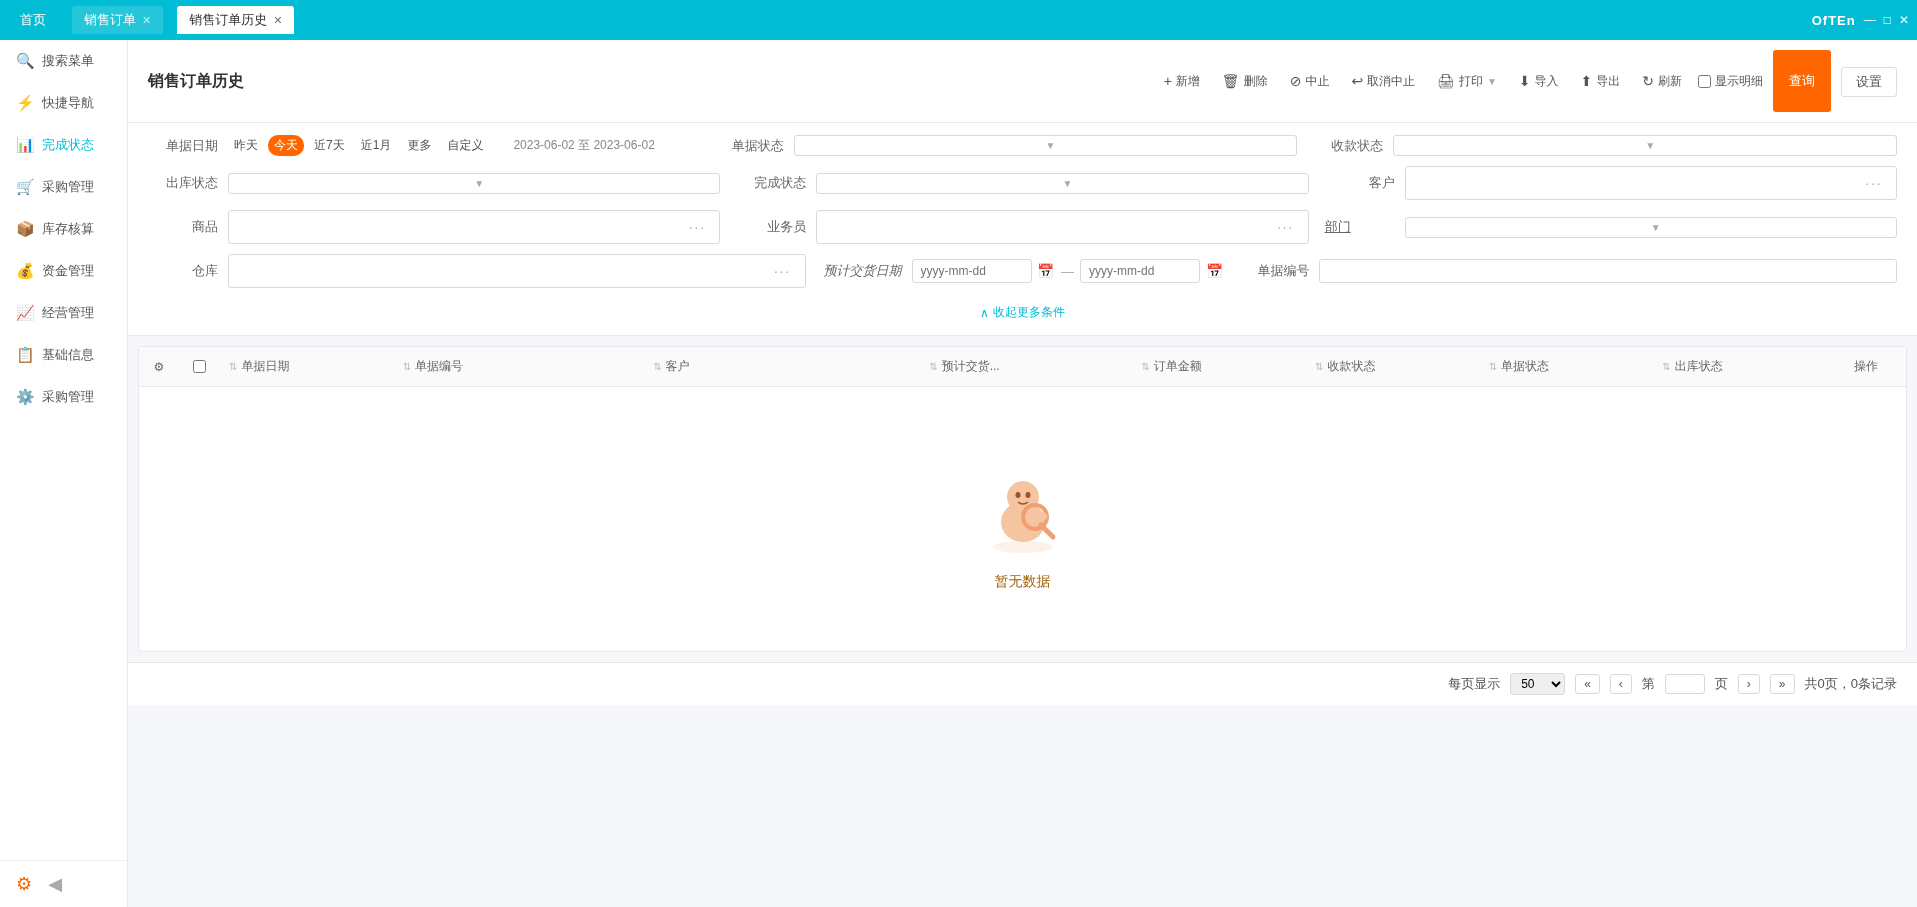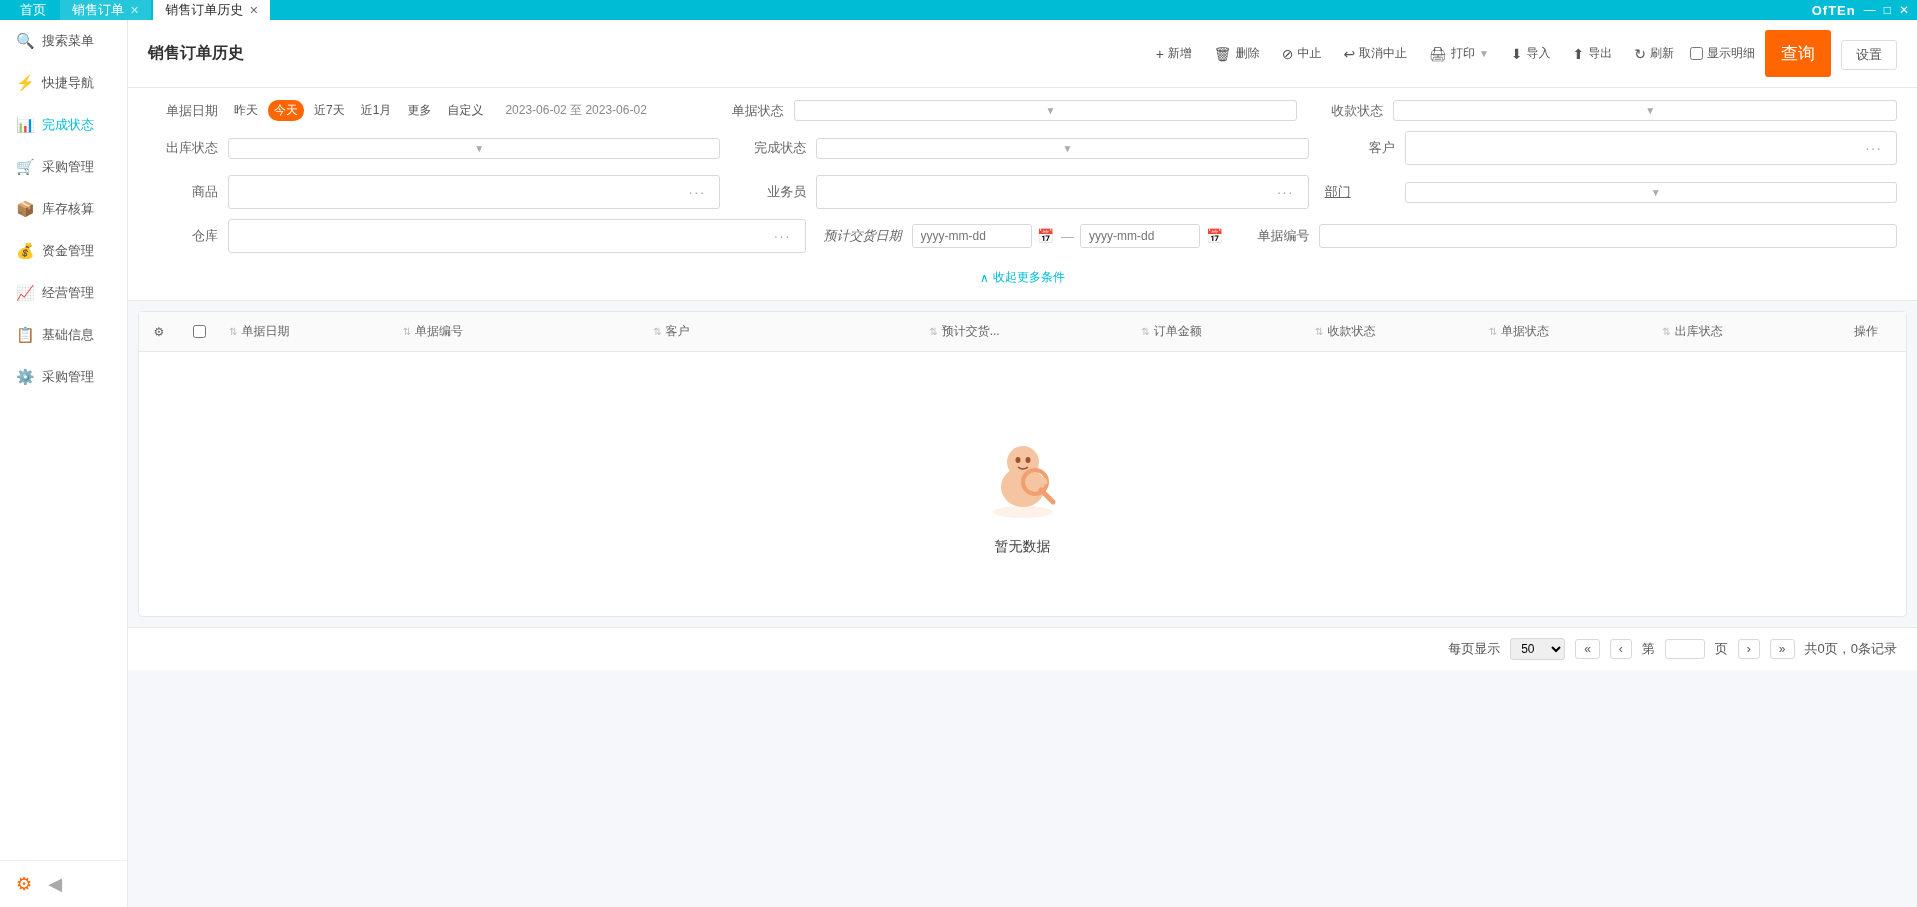--- a/index.html
+++ b/index.html
@@ -1,19 +1,19 @@
 <!DOCTYPE html>
 <html><head>
   <meta charset="utf-8">
   <style>
     * { box-sizing: border-box; margin: 0; padding: 0; }
     body { font-family: 'Microsoft YaHei', Arial, sans-serif; font-size: 13px; background: #f5f5f5; color: #333; display: flex; flex-direction: column; height: 100vh; overflow: hidden; }
 
     
-    .top-bar { background: #00bcd4; height: 20px; display: flex; align-items: center; padding: 0 8px; gap: 2px; flex-shrink: 0; }
+    .top-bar { background: #00bcd4; height: 40px; display: flex; align-items: center; padding: 0 8px; gap: 14px; flex-shrink: 0; }
     .top-bar-tab { background: rgba(255,255,255,0.15); color: #fff; padding: 4px 12px; border-radius: 3px 3px 0 0; font-size: 13px; display: flex; align-items: center; gap: 6px; cursor: pointer; height: 28px; }
     .top-bar-tab.home { background: transparent; }
     .top-bar-tab.active { background: #fff; color: #333; }
     .top-bar-tab .close-x { font-size: 11px; color: inherit; cursor: pointer; opacity: 0.7; }
     .top-bar-right { margin-left: auto; display: flex; align-items: center; gap: 8px; color: #fff; font-size: 12px; }
     .brand-text { font-size: 13px; font-weight: bold; letter-spacing: 1px; }
 
     
     .main-layout { display: flex; flex: 1; overflow: hidden; }
 
@@ -26,30 +26,30 @@
 
     
     .content { flex: 1; overflow-y: auto; background: #f5f7fa; padding: 0; }
 
     
     .page-header { background: #fff; padding: 10px 20px; display: flex; align-items: center; justify-content: space-between; border-bottom: 1px solid #e8e8e8; }
     .page-title { font-size: 16px; font-weight: bold; color: #333; }
     .toolbar { display: flex; align-items: center; gap: 10px; }
     .toolbar-btn { display: flex; align-items: center; gap: 4px; font-size: 12px; color: #555; cursor: pointer; padding: 4px 6px; border-radius: 3px; }
     .toolbar-btn .icon { font-size: 14px; }
-    .btn-query { background: #ff6600; color: #fff; border: none; padding: 12px 16px; border-radius: 3px; cursor: pointer; font-size: 17px; }
+    .btn-query { background: #ff6600; color: #fff; border: none; padding: 22px 16px; border-radius: 3px; cursor: pointer; font-size: 13px; }
     .btn-settings { background: #fff; color: #555; border: 1px solid #ddd; padding: 5px 14px; border-radius: 3px; cursor: pointer; font-size: 13px; margin-top: 2px; }
     .display-toggle { display: flex; align-items: center; gap: 4px; font-size: 12px; color: #555; }
     .checkbox-small { width: 13px; height: 13px; }
 
     
     .filter-area { background: #fff; margin: 0; padding: 12px 20px; border-bottom: 1px solid #e8e8e8; }
     .filter-row { display: flex; align-items: center; gap: 0; margin-bottom: 10px; }
     .filter-label { color: #666; font-size: 13px; width: 80px; text-align: right; padding-right: 10px; flex-shrink: 0; }
-    .filter-value { flex: 1; display: flex; align-items: center; gap: 12px; }
+    .filter-value { flex: 1; display: flex; align-items: center; gap: 20px; }
     .date-tags { display: flex; align-items: center; gap: 4px; }
     .date-tag { font-size: 12px; color: #555; cursor: pointer; padding: 2px 6px; border-radius: 3px; }
     .date-tag.active { background: #ff6600; color: #fff; border-radius: 10px; }
     .date-range { font-size: 12px; color: #888; margin-left: 4px; }
     .filter-select { display: flex; align-items: center; border: 1px solid #d9d9d9; border-radius: 3px; padding: 4px 8px; min-width: 180px; cursor: pointer; background: #fff; }
     .filter-select span { flex: 1; color: #bbb; font-size: 12px; }
     .filter-select .arrow { color: #aaa; font-size: 10px; }
     .filter-dots { color: #aaa; cursor: pointer; padding: 4px 6px; font-size: 16px; letter-spacing: 1px; }
     .filter-input { border: 1px solid #d9d9d9; border-radius: 3px; padding: 4px 8px; font-size: 12px; min-width: 160px; color: #333; }
     .date-input-group { display: flex; align-items: center; gap: 6px; }
@@ -71,21 +71,21 @@
     .th-delivery { flex: 1.5; }
     .th-amount { flex: 1.2; }
     .th-receipt { flex: 1.2; }
     .th-status { flex: 1.2; }
     .th-out { flex: 1.2; }
     .th-op { width: 80px; justify-content: center; }
 
     
     .empty-state { display: flex; flex-direction: column; align-items: center; justify-content: center; padding: 80px 0 60px; }
     .empty-img { width: 100px; height: 90px; display: flex; align-items: center; justify-content: center; }
-    .empty-text { margin-top: 16px; color: #404040; font-size: 14px; }
+    .empty-text { margin-top: 16px; color: #a16207; font-size: 14px; }
 
     
     .footer-pagination { background: #fff; border-top: 1px solid #e8e8e8; padding: 10px 20px; display: flex; align-items: center; justify-content: flex-end; gap: 10px; font-size: 13px; color: #555; }
     .page-size-select { border: 1px solid #d9d9d9; border-radius: 3px; padding: 2px 6px; font-size: 12px; cursor: pointer; }
     .page-nav-btn { border: 1px solid #d9d9d9; border-radius: 3px; padding: 2px 8px; background: #fff; cursor: pointer; color: #555; font-size: 12px; }
     .page-input { border: 1px solid #d9d9d9; border-radius: 3px; padding: 2px 6px; width: 40px; text-align: center; font-size: 12px; }
   </style>
 </head>
 <body>
 

